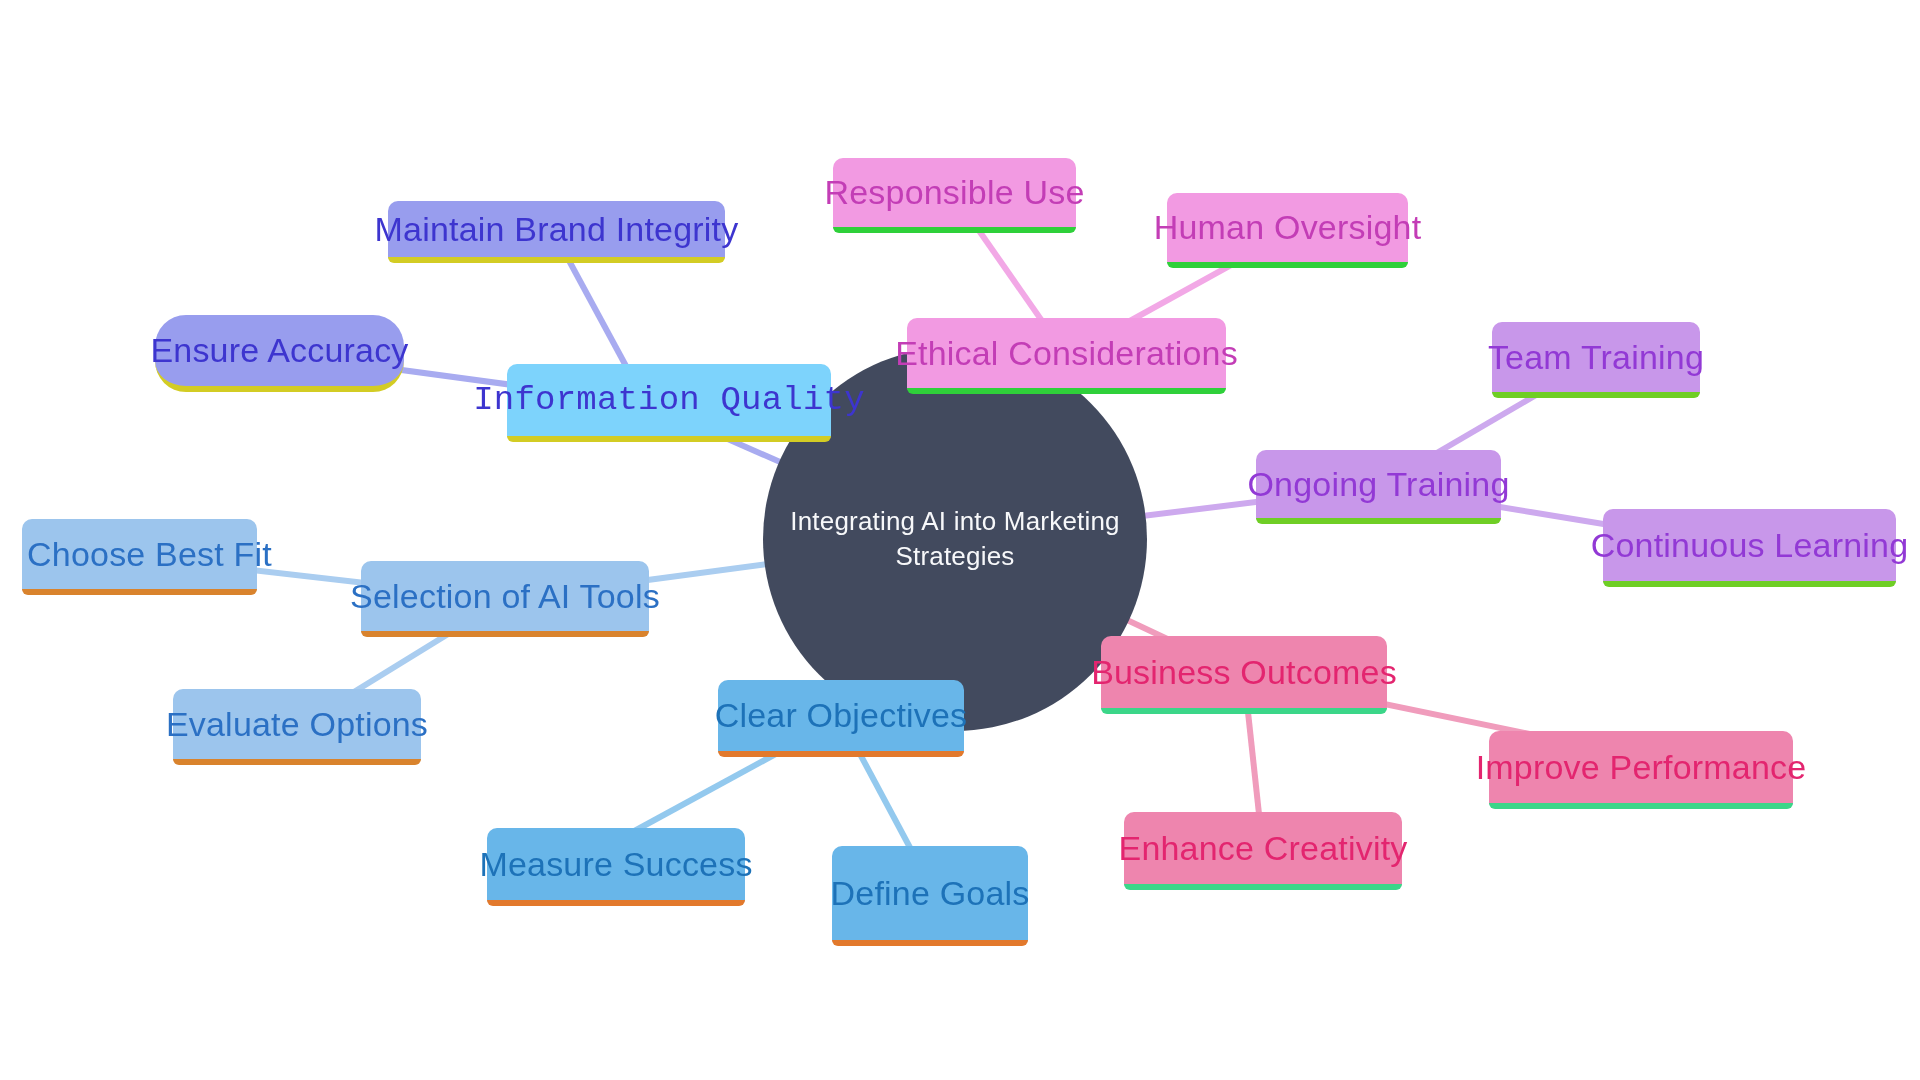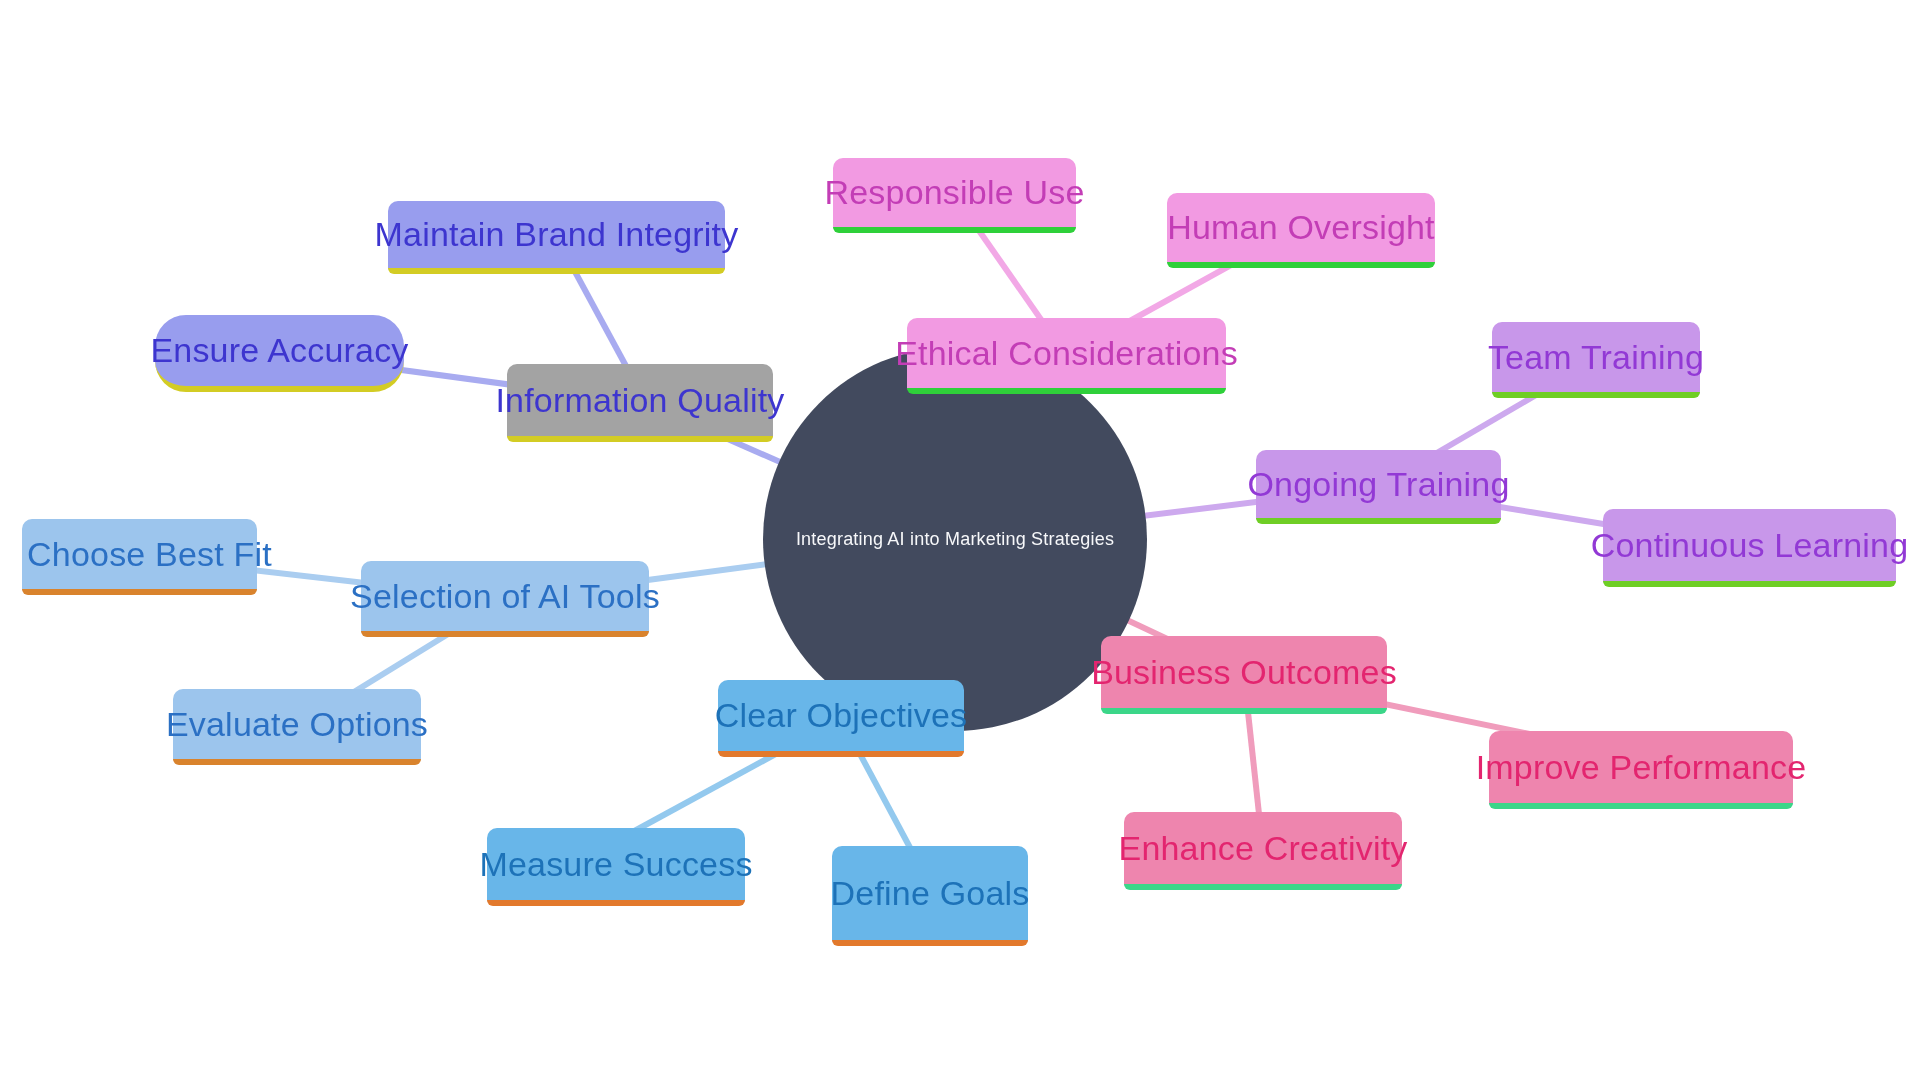--- a/index.html
+++ b/index.html
@@ -22,21 +22,21 @@
     width: 1920px;
     height: 1080px;
   }
   .center-circle {
     position: absolute;
     border-radius: 50%;
     display: flex;
     align-items: center;
     justify-content: center;
     text-align: center;
-    font-size: 18px;
+    font-size: 26px;
     line-height: 1.35;
     letter-spacing: 0.2px;
   }
   .center-circle span {
     display: inline-block;
     width: 390px;
   }
   .node {
     position: absolute;
     box-sizing: border-box;
@@ -72,29 +72,29 @@
       <line x1="505" y1="599" x2="297" y2="727" stroke="#aacdf0" stroke-width="6"></line>
       <line x1="955" y1="539" x2="646" y2="403" stroke="#a8abf0" stroke-width="6"></line>
       <line x1="646" y1="403" x2="279.5" y2="353.5" stroke="#a8abf0" stroke-width="6"></line>
       <line x1="646" y1="403" x2="556.5" y2="237.5" stroke="#a8abf0" stroke-width="6"></line>
     </svg>
   <div class="center-circle" id="center" style="left: 763px; top: 347px; width: 384px; height: 384px; background: rgb(66, 74, 94); color: rgb(247, 248, 250);">
     <span>Integrating AI into Marketing Strategies</span>
   </div>
 <div class="node" style="left: 907px; top: 318px; width: 319px; height: 76px; background: rgb(242, 154, 226); color: rgb(195, 61, 182); border-bottom: 6px solid rgb(47, 208, 58);">Ethical Considerations</div>
     <div class="node" style="left: 833px; top: 158px; width: 243px; height: 75px; background: rgb(242, 154, 226); color: rgb(195, 61, 182); border-bottom: 6px solid rgb(47, 208, 58);">Responsible Use</div>
-    <div class="node" style="left: 1167px; top: 193px; width: 268px; height: 75px; background: rgb(242, 154, 226); color: rgb(195, 61, 182); border-bottom: 6px solid rgb(47, 208, 58);">Human Oversight</div>
+    <div class="node" style="left: 1167px; top: 193px; width: 241px; height: 75px; background: rgb(242, 154, 226); color: rgb(195, 61, 182); border-bottom: 6px solid rgb(47, 208, 58);">Human Oversight</div>
     <div class="node" style="left: 1256px; top: 450px; width: 245px; height: 74px; background: rgb(200, 151, 234); color: rgb(146, 57, 213); border-bottom: 6px solid rgb(111, 206, 37);">Ongoing Training</div>
     <div class="node" style="left: 1492px; top: 322px; width: 208px; height: 76px; background: rgb(200, 151, 234); color: rgb(146, 57, 213); border-bottom: 6px solid rgb(111, 206, 37);">Team Training</div>
     <div class="node" style="left: 1603px; top: 509px; width: 293px; height: 78px; background: rgb(200, 151, 234); color: rgb(146, 57, 213); border-bottom: 6px solid rgb(111, 206, 37);">Continuous Learning</div>
     <div class="node" style="left: 1101px; top: 636px; width: 286px; height: 78px; background: rgb(238, 133, 174); color: rgb(227, 37, 111); border-bottom: 6px solid rgb(59, 214, 137);">Business Outcomes</div>
     <div class="node" style="left: 1489px; top: 718px; width: 304px; height: 78px; background: rgb(238, 133, 174); color: rgb(227, 37, 111); border-bottom: 6px solid rgb(59, 214, 137); margin-top: 13px;">Improve Performance</div>
     <div class="node" style="left: 1124px; top: 812px; width: 278px; height: 78px; background: rgb(238, 133, 174); color: rgb(227, 37, 111); border-bottom: 6px solid rgb(59, 214, 137);">Enhance Creativity</div>
     <div class="node" style="left: 718px; top: 680px; width: 246px; height: 77px; background: rgb(104, 182, 233); color: rgb(29, 114, 184); border-bottom: 6px solid rgb(226, 121, 44);">Clear Objectives</div>
     <div class="node" style="left: 487px; top: 802px; width: 258px; height: 78px; background: rgb(104, 182, 233); color: rgb(29, 114, 184); border-bottom: 6px solid rgb(226, 121, 44); margin-top: 26px;">Measure Success</div>
     <div class="node" style="left: 832px; top: 846px; width: 196px; height: 100px; background: rgb(104, 182, 233); color: rgb(29, 114, 184); border-bottom: 6px solid rgb(226, 121, 44);">Define Goals</div>
     <div class="node" style="left: 361px; top: 561px; width: 288px; height: 76px; background: rgb(156, 197, 237); color: rgb(43, 112, 196); border-bottom: 6px solid rgb(217, 131, 45);">Selection of AI Tools</div>
     <div class="node" style="left: 22px; top: 519px; width: 235px; height: 76px; background: rgb(156, 197, 237); color: rgb(43, 112, 196); border-bottom: 6px solid rgb(217, 131, 45); padding-left: 20px;">Choose Best Fit</div>
     <div class="node" style="left: 173px; top: 689px; width: 248px; height: 76px; background: rgb(156, 197, 237); color: rgb(43, 112, 196); border-bottom: 6px solid rgb(217, 131, 45);">Evaluate Options</div>
-    <div class="node" style="left: 507px; top: 364px; width: 266px; height: 78px; background: #a3a3a3; color: rgb(61, 53, 207); border-bottom: 6px solid rgb(211, 204, 36);">Information Quality</div>
+    <div class="node" style="left: 507px; top: 364px; width: 324px; height: 78px; background: #7dd3fc; color: rgb(61, 53, 207); border-bottom: 6px solid rgb(211, 204, 36); font-family: Liberation Mono, monospace;">Information Quality</div>
     <div class="node" style="left: 155px; top: 315px; width: 249px; height: 77px; background: rgb(152, 157, 238); color: rgb(61, 53, 207); border-bottom: 6px solid rgb(211, 204, 36); border-radius: 31px;">Ensure Accuracy</div>
-    <div class="node" style="left: 388px; top: 201px; width: 337px; height: 73px; background: rgb(152, 157, 238); color: rgb(61, 53, 207); border-bottom: 6px solid rgb(211, 204, 36);">Maintain Brand Integrity</div>
+    <div class="node" style="left: 388px; top: 201px; width: 337px; height: 62px; background: rgb(152, 157, 238); color: rgb(61, 53, 207); border-bottom: 6px solid rgb(211, 204, 36);">Maintain Brand Integrity</div>
   </div>
 
 </body></html>

